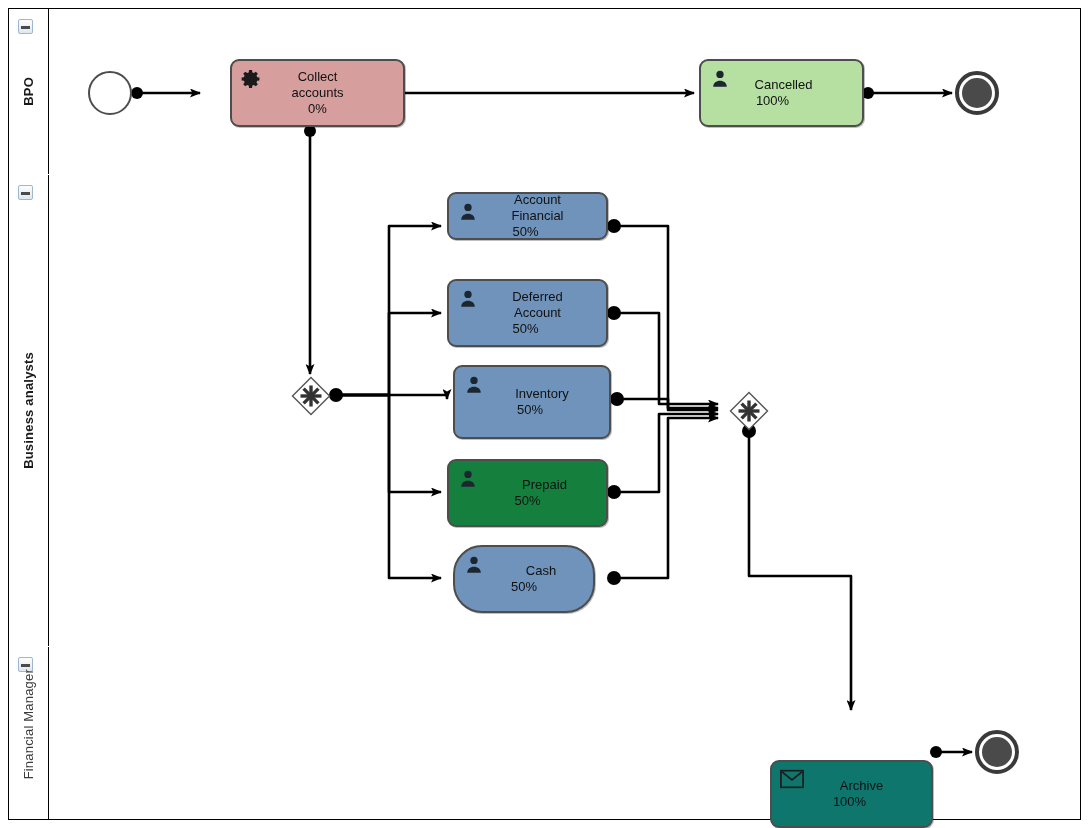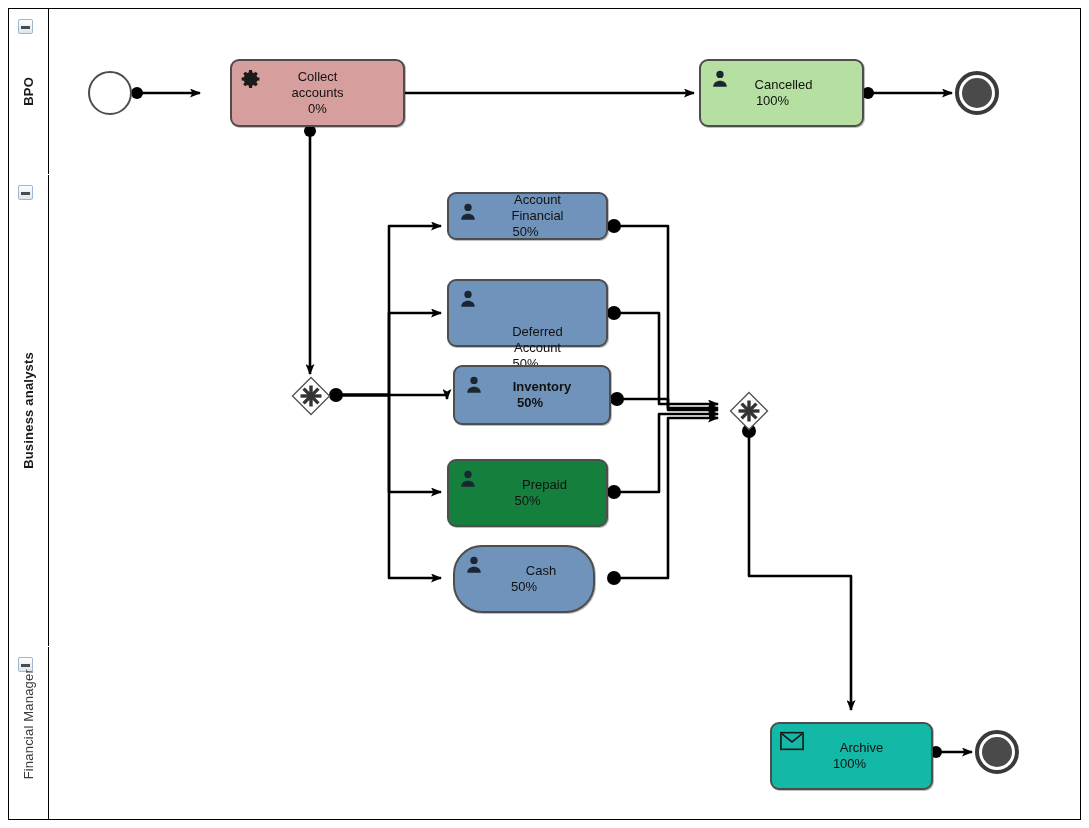--- a/index.html
+++ b/index.html
@@ -196,28 +196,28 @@
     </div>
   </div>
 
   <div class="task" style="left:447px;top:279px;width:161px;height:68px;background:#6f93bb;">
     <div class="ticon">
       <svg width="22" height="22" viewBox="0 0 24 24">
         <circle cx="12" cy="7" r="4" fill="#1b2630"></circle>
         <path fill="#1b2630" d="M4.6 20.5c0-4.1 3.3-6.6 7.4-6.6s7.4 2.5 7.4 6.6z"></path>
       </svg>
     </div>
-    <div class="tlabel" style="padding-left:24px;margin-top:35px;">
+    <div class="tlabel" style="padding-left:24px;">
       <span>Deferred</span><br>
       <span>Account</span>
       <span class="pct" style="padding-right:24px;">50%</span>
     </div>
   </div>
 
-  <div class="task" style="left:453px;top:365px;width:158px;height:60px;background:#6f93bb;font-weight:bold;">
+  <div class="task" style="left:453px;top:365px;width:158px;height:74px;background:#6f93bb;">
     <div class="ticon">
       <svg width="22" height="22" viewBox="0 0 24 24">
         <circle cx="12" cy="7" r="4" fill="#1b2630"></circle>
         <path fill="#1b2630" d="M4.6 20.5c0-4.1 3.3-6.6 7.4-6.6s7.4 2.5 7.4 6.6z"></path>
       </svg>
     </div>
     <div class="tlabel" style="padding-left:24px;">
       <span>Inventory</span>
       <span class="pct" style="padding-right:24px;">50%</span>
     </div>
@@ -242,21 +242,21 @@
         <circle cx="12" cy="7" r="4" fill="#1b2630"></circle>
         <path fill="#1b2630" d="M4.6 20.5c0-4.1 3.3-6.6 7.4-6.6s7.4 2.5 7.4 6.6z"></path>
       </svg>
     </div>
     <div class="tlabel" style="padding-left:34px;padding-right:0;">
       <span>Cash</span>
       <span class="pct" style="padding-right:34px;">50%</span>
     </div>
   </div>
 
-  <div class="task" style="left:770px;top:722px;width:163px;height:68px;background:#14b8a6;">
+  <div class="task" style="left:770px;top:760px;width:163px;height:68px;background:#0f766e;">
     <div class="ticon">
       <svg width="24" height="20" viewBox="0 0 26 20">
         <rect x="1" y="1" width="24" height="18" fill="none" stroke="#1b1b1b" stroke-width="1.8"></rect>
         <path d="M1.8,2 L13,11 L24.2,2" fill="none" stroke="#1b1b1b" stroke-width="1.8"></path>
       </svg>
     </div>
     <div class="tlabel" style="padding-left:24px;">
       <span>Archive</span>
       <span class="pct" style="padding-right:24px;">100%</span>
     </div>

